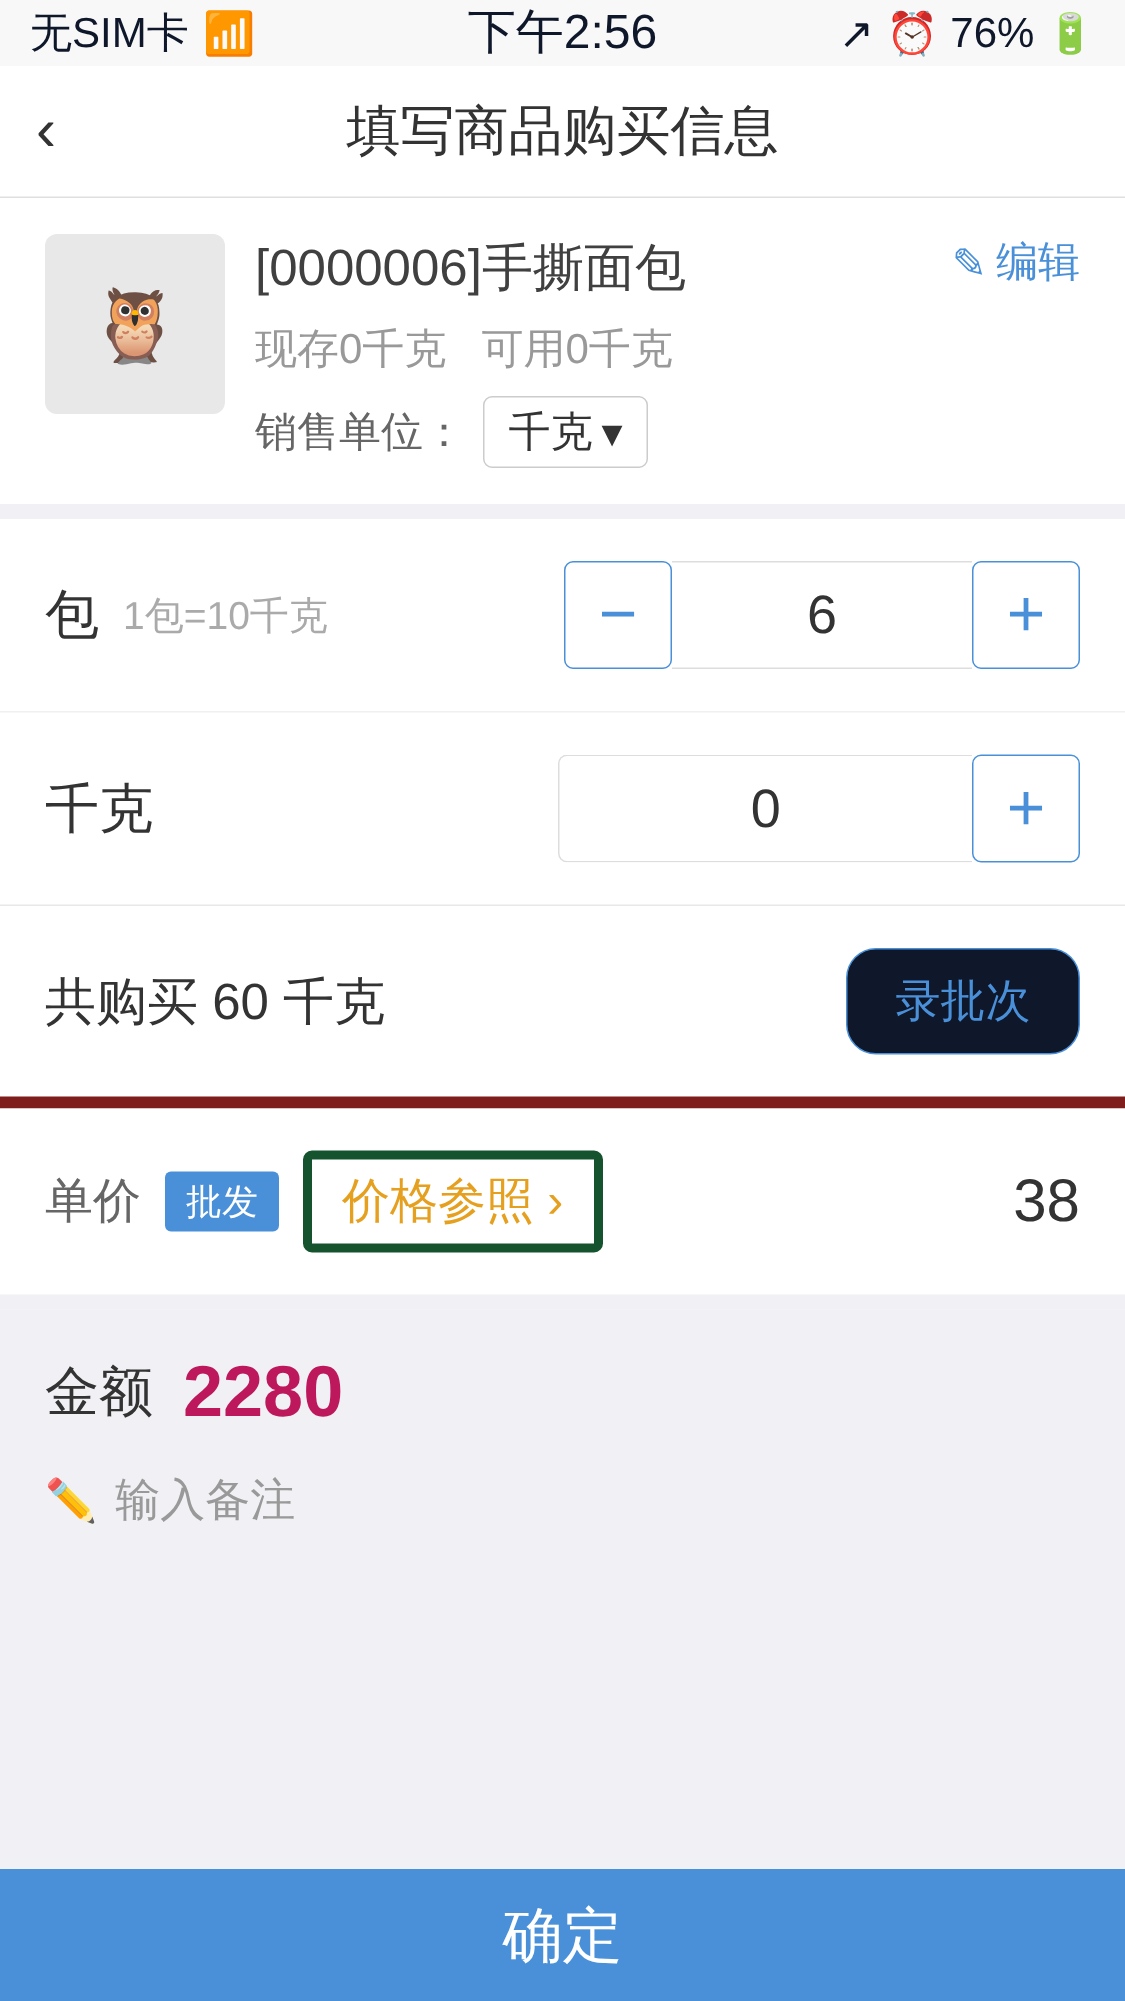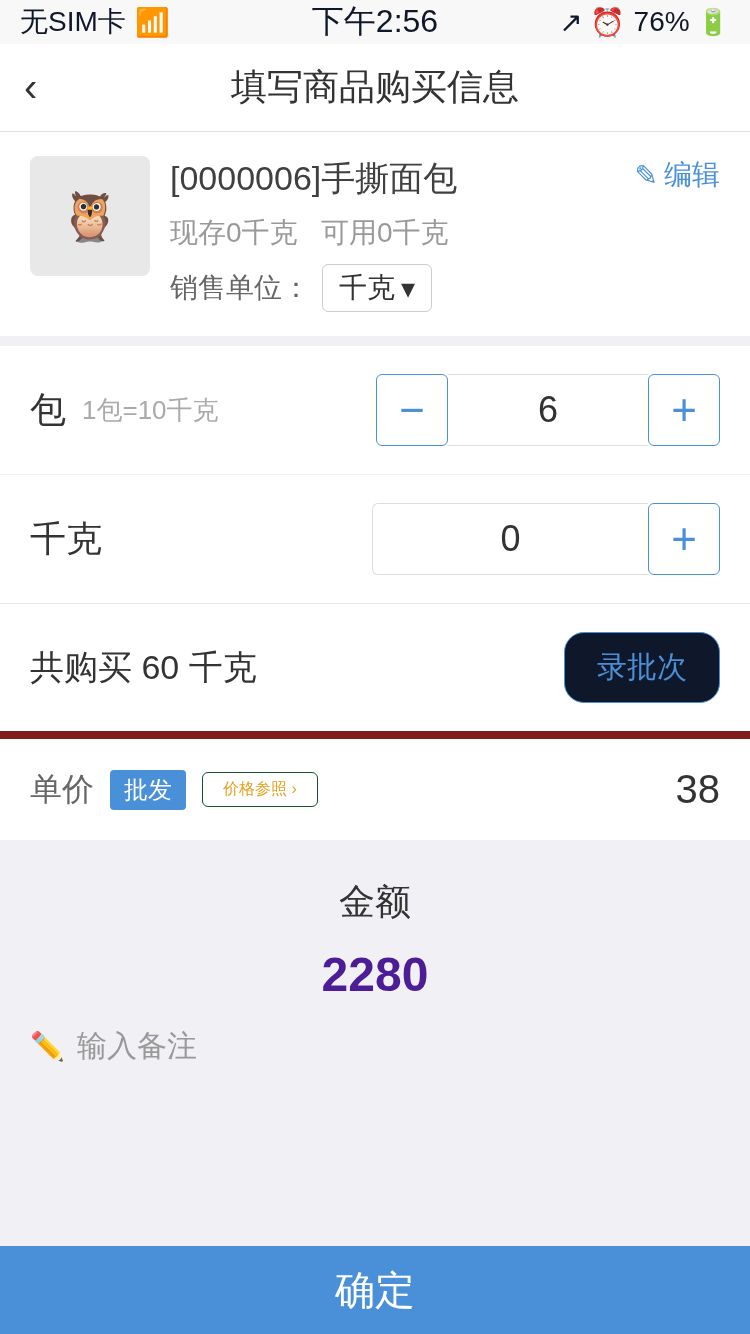--- a/index.html
+++ b/index.html
@@ -219,26 +219,26 @@
       color: #666;
     }
     .price-tag {
       background: #4a90d9;
       color: #fff;
       font-size: 24px;
       padding: 4px 14px;
       border-radius: 4px;
     }
     .price-ref-btn {
-      border: 1px solid #14532d;
+      border: 6px solid #14532d;
       color: #e6a020;
       background: #fff;
       padding: 6px 20px;
       border-radius: 6px;
-      font-size: 16px;
+      font-size: 32px;
       display: flex;
       align-items: center;
       gap: 4px;
       cursor: pointer;
     }
     .price-value {
       margin-left: auto;
       font-size: 40px;
       color: #333;
       font-weight: 500;
@@ -247,30 +247,29 @@
     
     .amount-section {
       background: #f0f0f5;
       padding: 28px 30px 20px 30px;
     }
     .amount-row {
       display: flex;
       align-items: center;
       gap: 20px;
       margin-bottom: 24px;
-      flex-direction: column;
     }
     .amount-label {
       font-size: 36px;
       color: #333;
     }
     .amount-value {
       font-size: 48px;
       font-weight: 600;
-      color: #4c1d95;
+      color: #be185d;
     }
     .remark-row {
       display: flex;
       align-items: center;
       gap: 12px;
       color: #999;
       font-size: 30px;
     }
     .remark-icon {
       font-size: 28px;

